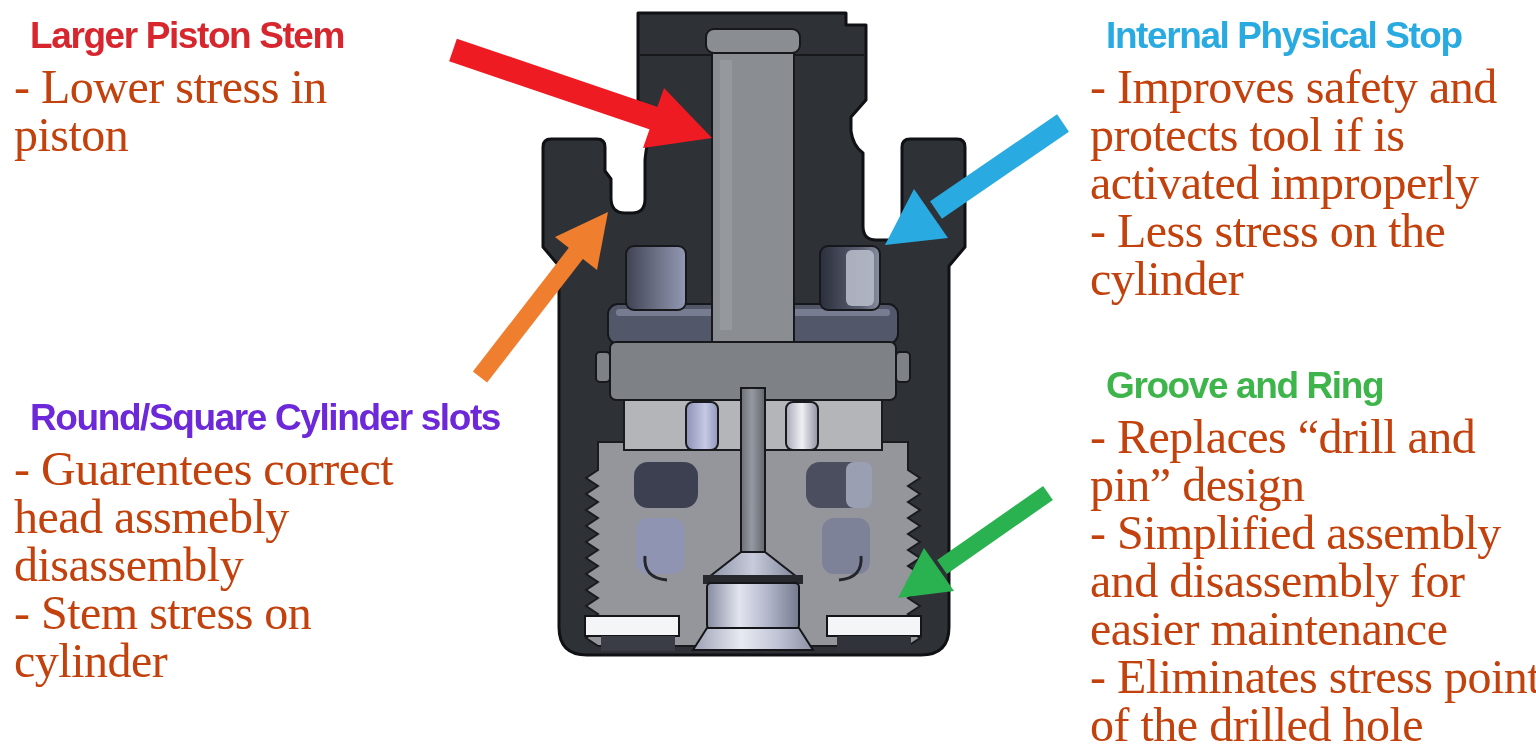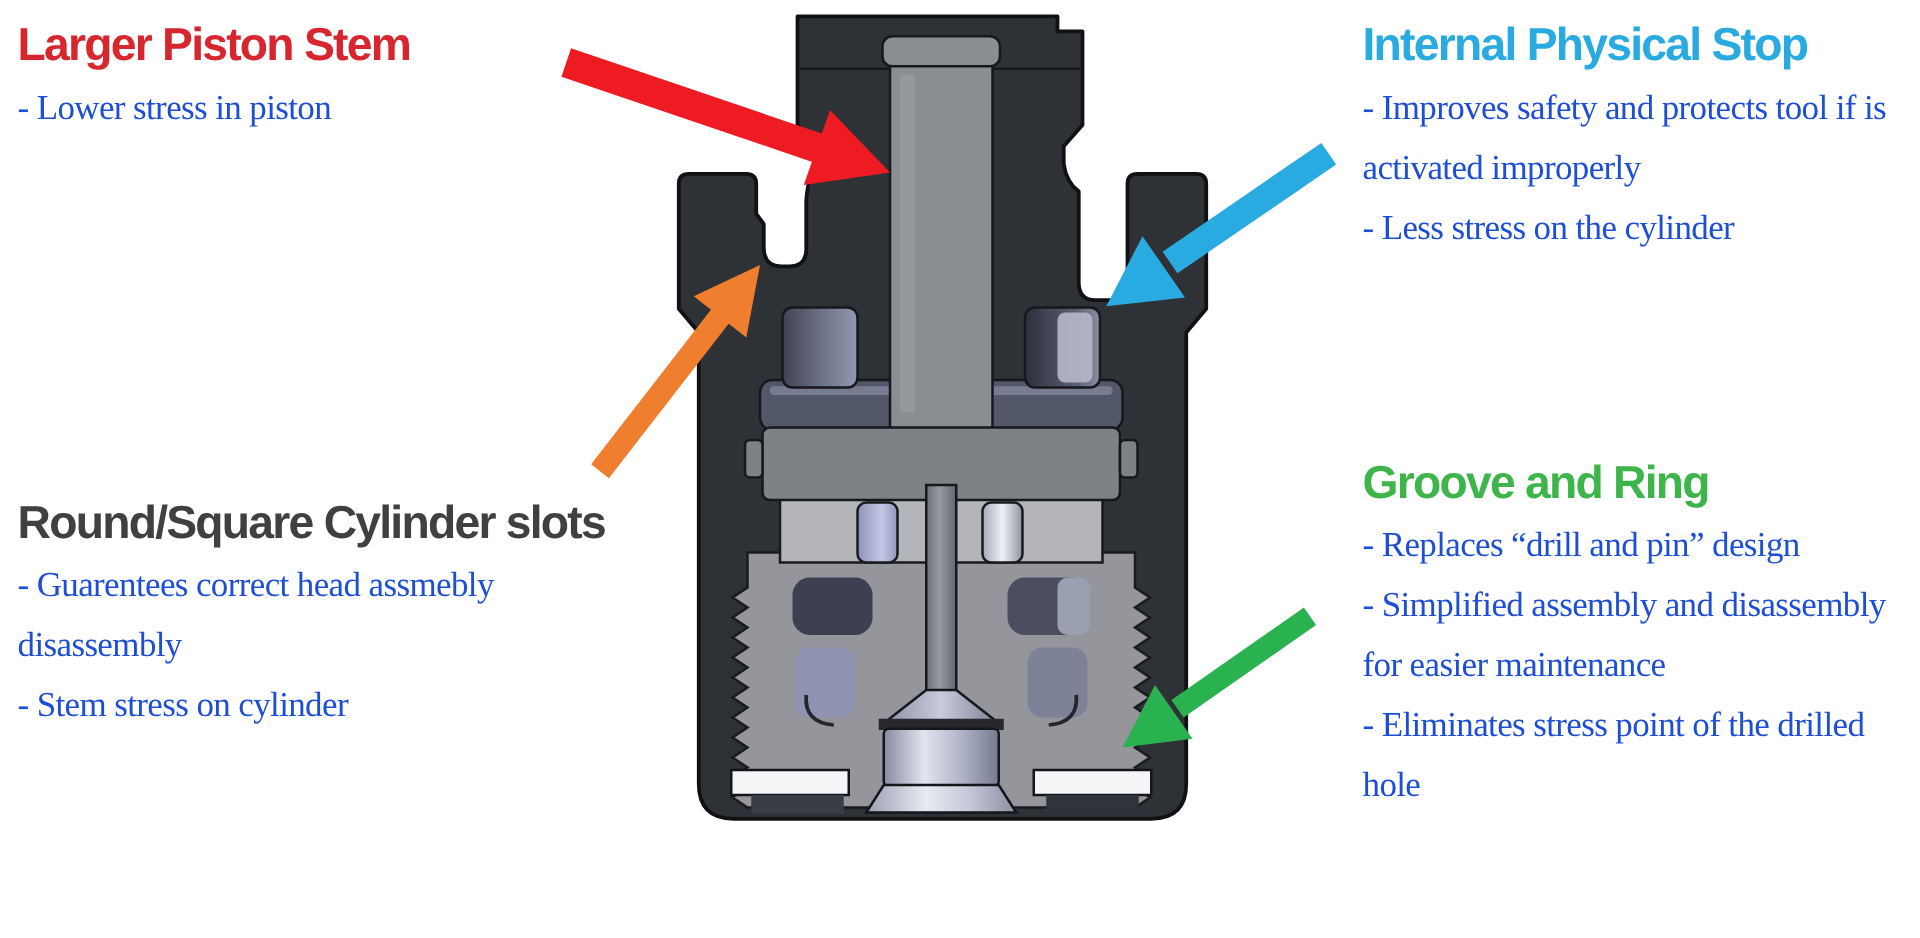--- a/index.html
+++ b/index.html
@@ -5,25 +5,25 @@
   html,body{margin:0;padding:0;background:#fff;}
   .canvas{
     position:relative;width:1536px;height:750px;background:#ffffff;
     overflow:hidden;font-family:"Liberation Serif",serif;
   }
   .diagram-svg{position:absolute;left:0;top:0;width:1536px;height:750px;}
   .callout{position:absolute;}
   .callout h2{
     font-family:"Liberation Sans",sans-serif;font-weight:700;
     font-size:37px;line-height:44px;letter-spacing:-1.4px;
-    margin:0 0 5px 0;white-space:nowrap;
+    margin:0 0 5px 16px;white-space:nowrap;
   }
   .callout p{
-    margin:0;font-size:28px;line-height:48px;letter-spacing:-0.5px;
-    color:#1d4ed8;
+    margin:0;font-size:48px;line-height:48px;letter-spacing:-0.5px;
+    color:#c2410c;
   }
   .callout-tl{left:14px;top:14px;width:430px;}
   .callout-tr{left:1090px;top:14px;width:455px;}
   .callout-bl{left:14px;top:396px;width:455px;}
   .callout-br{left:1090px;top:364px;width:452px;}
 </style>
 </head>
 <body>
 
 <div class="canvas">
@@ -143,21 +143,21 @@
     <p>- Lower stress in piston</p>
   </div>
 
   <div class="callout callout-tr">
     <h2 style="color: rgb(41, 171, 226);">Internal Physical Stop</h2>
     <p>- Improves safety and protects tool if is activated improperly</p>
     <p>- Less stress on the cylinder</p>
   </div>
 
   <div class="callout callout-bl">
-    <h2 style="color: #404040;">Round/Square Cylinder slots</h2>
+    <h2 style="color: #6d28d9;">Round/Square Cylinder slots</h2>
     <p>- Guarentees correct head assmebly disassembly</p>
     <p>- Stem stress on cylinder</p>
   </div>
 
   <div class="callout callout-br">
     <h2 style="color: rgb(61, 181, 74);">Groove and Ring</h2>
     <p>- Replaces “drill and pin” design</p>
     <p>- Simplified assembly and disassembly for easier maintenance</p>
     <p>- Eliminates stress point of the drilled hole</p>
   </div>

